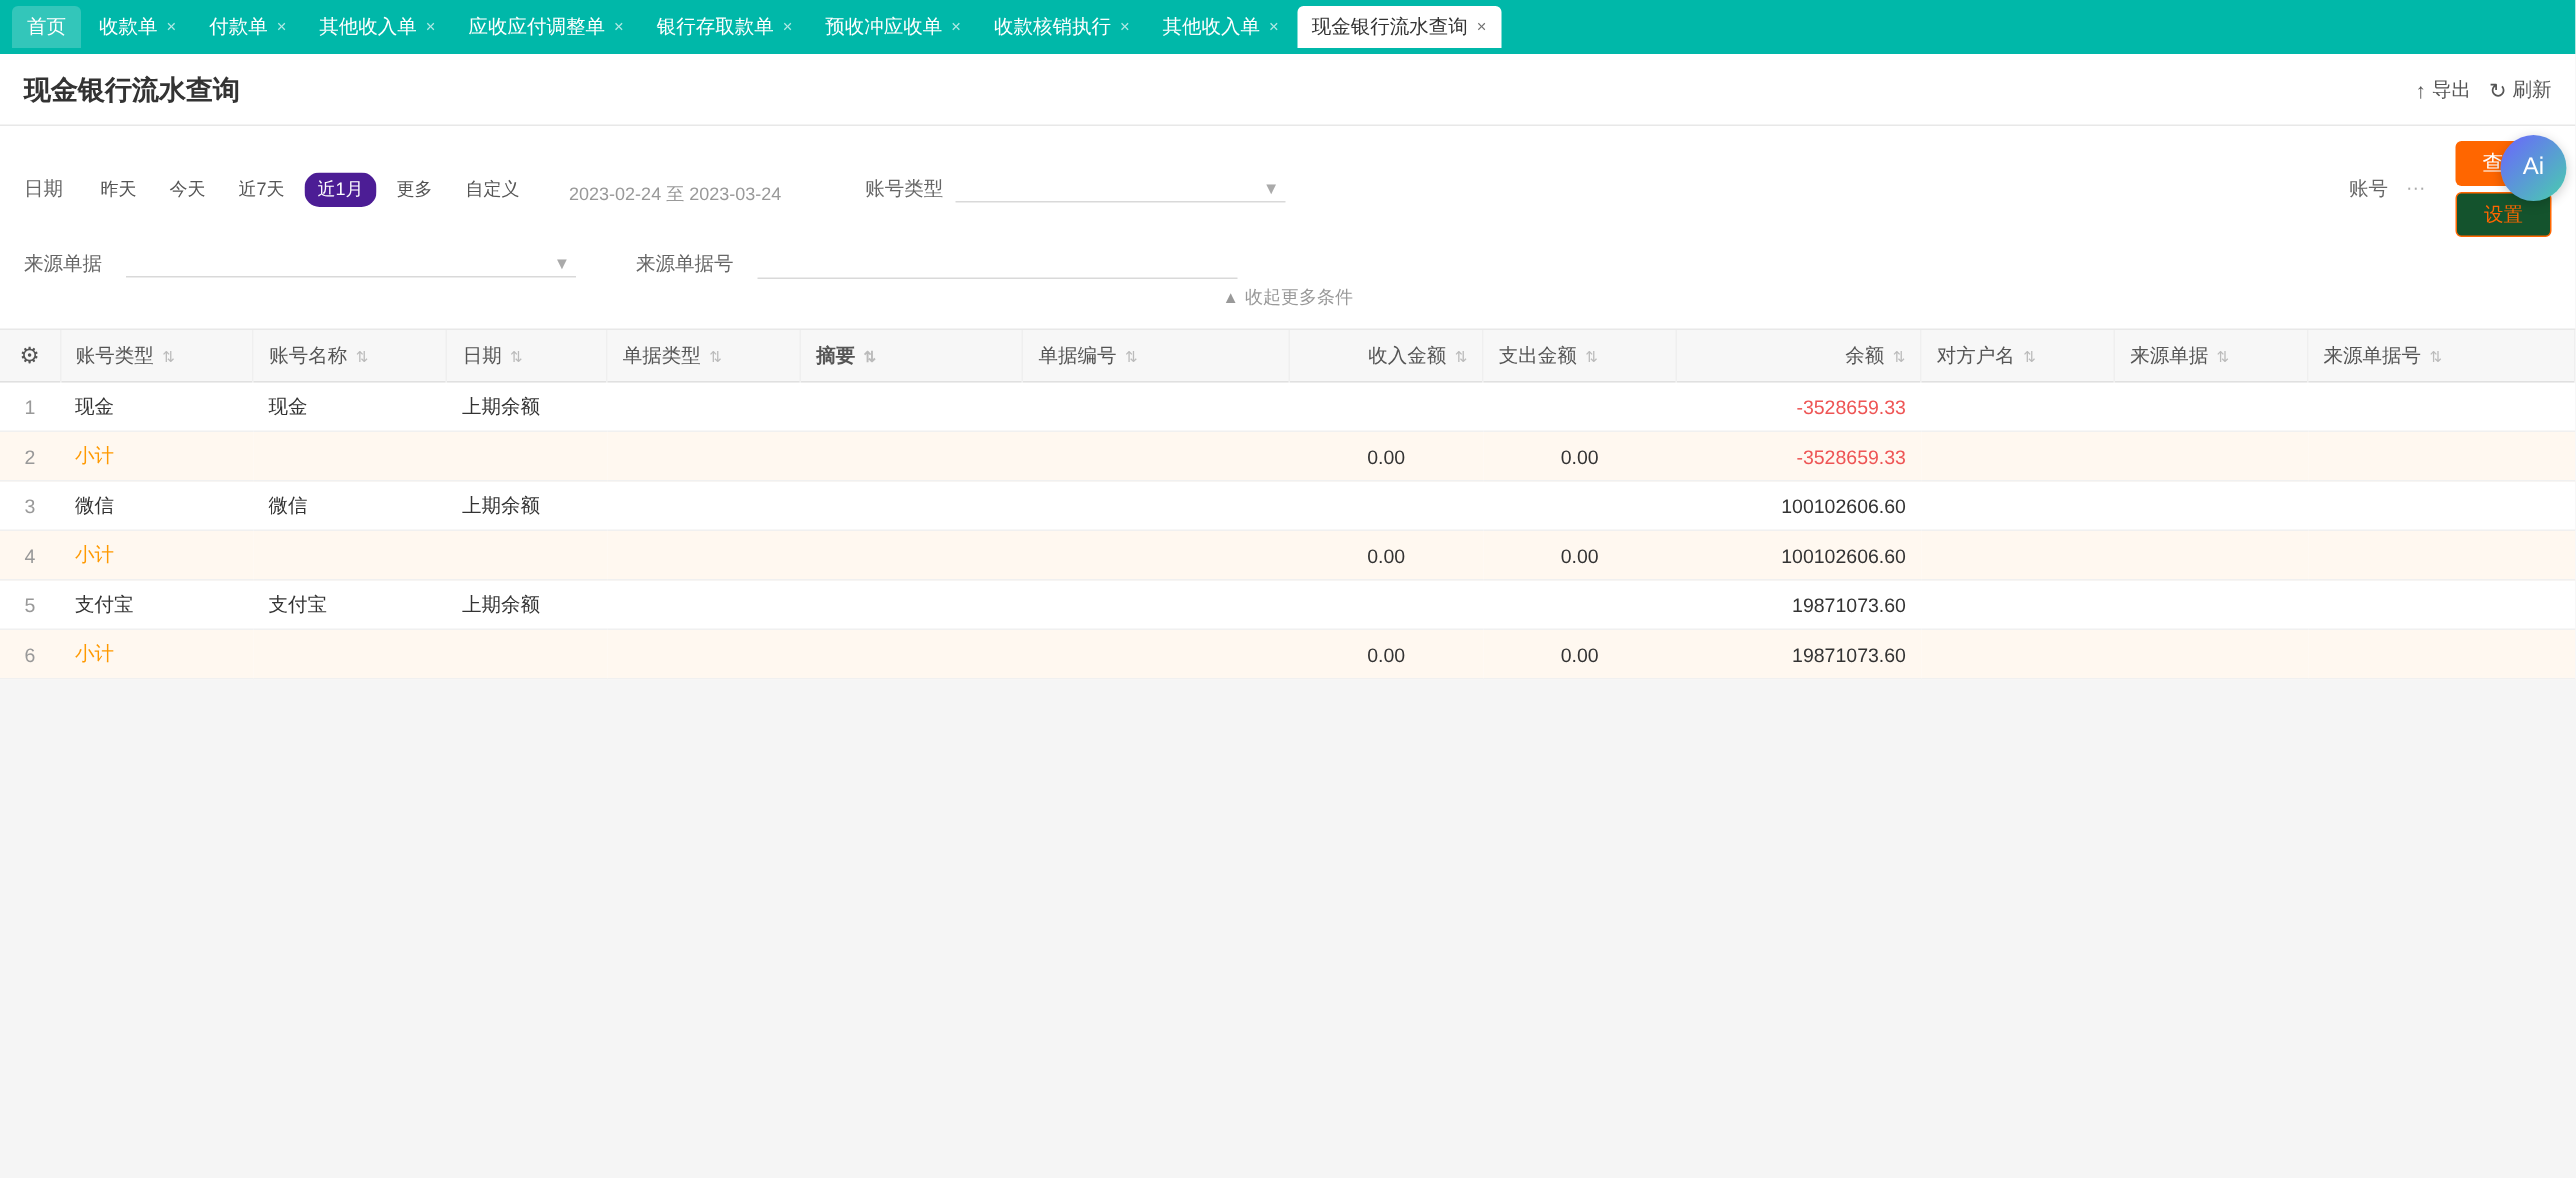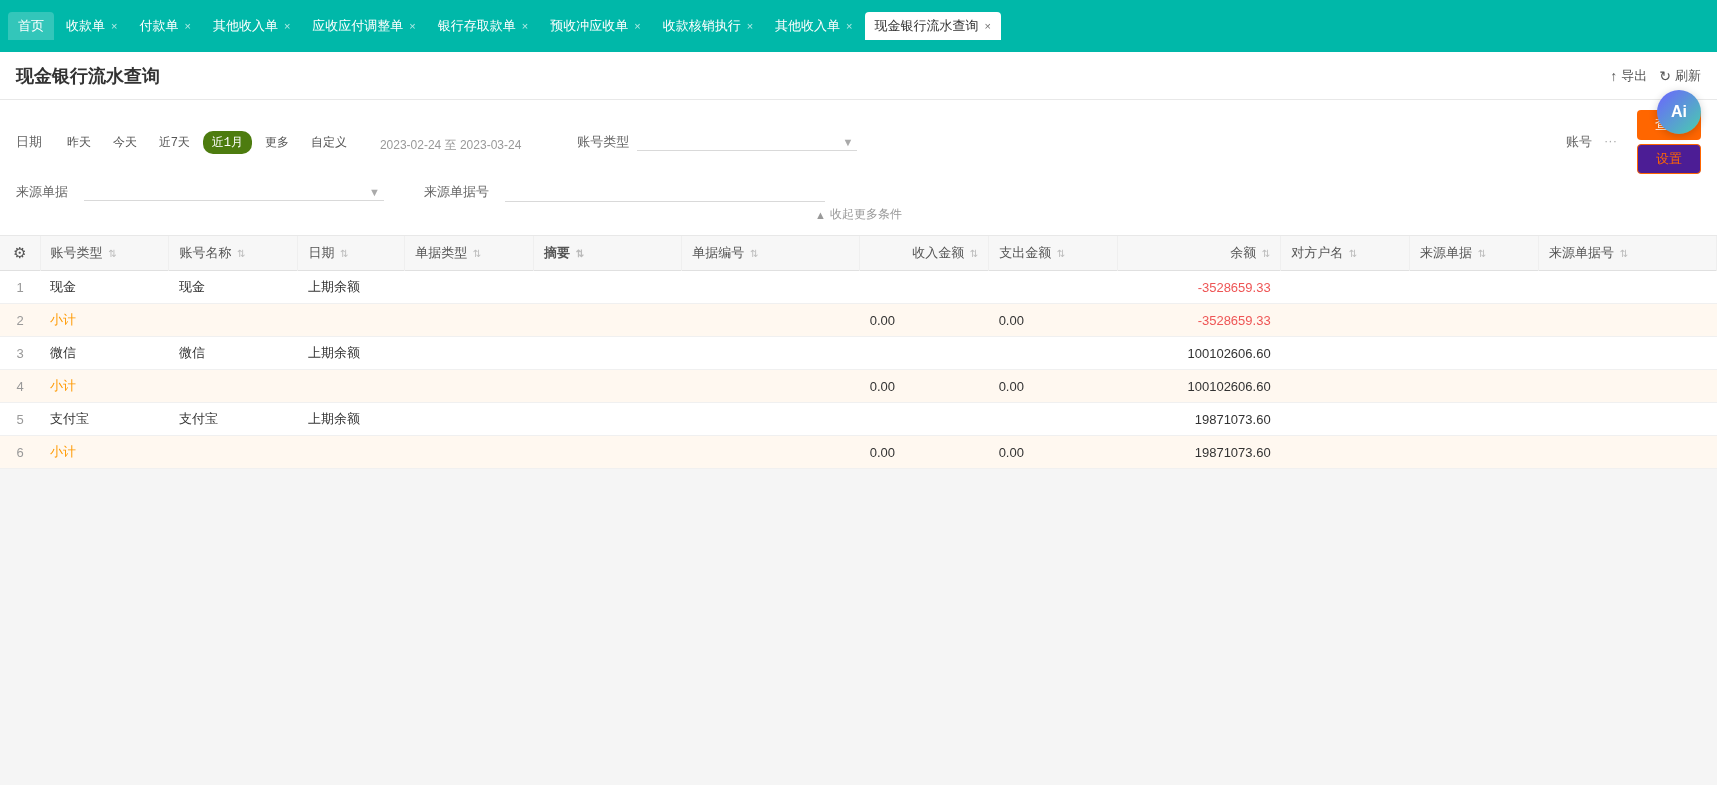--- a/index.html
+++ b/index.html
@@ -3,21 +3,21 @@
   <meta charset="utf-8">
   <style>
     * { box-sizing: border-box; margin: 0; padding: 0; }
     body { font-family: 'Microsoft YaHei', sans-serif; font-size: 13px; background: #f5f5f5; color: #333; }
 
     
     .top-nav {
       background: #00b8a9;
       display: flex;
       align-items: center;
-      height: 52px;
+      height: 36px;
       padding: 0 8px;
       gap: 2px;
       overflow: hidden;
     }
     .nav-tab {
       display: flex;
       align-items: center;
       height: 28px;
       padding: 0 10px;
       border-radius: 4px 4px 0 0;
@@ -93,24 +93,23 @@
     }
     .date-btn {
       padding: 2px 8px;
       border-radius: 3px;
       cursor: pointer;
       font-size: 12px;
       color: #555;
       border: 1px solid transparent;
     }
     .date-btn.active {
-      background: #4d7c0f;
+      background: #4c1d95;
       color: #fff;
       border-radius: 10px;
-      font-family: Liberation Mono, monospace;
     }
     .date-range {
       color: #999;
       font-size: 12px;
       margin-left: 20px;
     }
     .filter-select {
       display: flex;
       align-items: center;
       border-bottom: 1px solid #d9d9d9;
@@ -141,21 +140,21 @@
       background: #f60;
       color: #fff;
       border: none;
       border-radius: 4px;
       padding: 6px 18px;
       cursor: pointer;
       font-size: 14px;
       white-space: nowrap;
     }
     .settings-btn {
-      background: #4c1d95;
+      background: #14532d;
       color: #f60;
       border: 1px solid #f60;
       border-radius: 4px;
       padding: 5px 14px;
       cursor: pointer;
       font-size: 13px;
     }
     .collapse-bar {
       display: flex;
       align-items: center;
@@ -192,39 +191,39 @@
       user-select: none;
       cursor: pointer;
     }
     thead th:first-child { width: 40px; text-align: center; }
     thead th .sort-arrows { color: #bbb; font-size: 10px; margin-left: 2px; }
     tbody tr { border-bottom: 1px solid #f0f0f0; }
     tbody tr.subtotal { background: #fff8f0; }
     tbody td { padding: 7px 10px; color: #333; white-space: nowrap; }
     tbody td:first-child { text-align: center; color: #999; }
     tbody td.subtotal-label { color: #f90; }
-    tbody td.amount { text-align: left; }
+    tbody td.amount { text-align: center; }
     tbody td.balance-neg { text-align: right; color: #e55; }
     tbody td.balance-pos { text-align: right; color: #333; }
 
     .settings-icon { font-size: 15px; }
     .ai-badge {
       position: fixed;
-      right: 16px;
+      right: 6px;
       top: 90px;
       background: linear-gradient(135deg, #6c63ff, #48cfad);
       color: #fff;
       border-radius: 50%;
       width: 44px;
       height: 44px;
       display: flex;
       align-items: center;
       justify-content: center;
       font-size: 16px;
-      font-weight: bold;
+      font-weight: normal;
       cursor: pointer;
       box-shadow: 0 2px 8px rgba(0,0,0,0.2);
     }
   </style>
 </head>
 <body>
 
 <div class="top-nav">
   <div class="nav-tab home">
     <span>首页</span>

